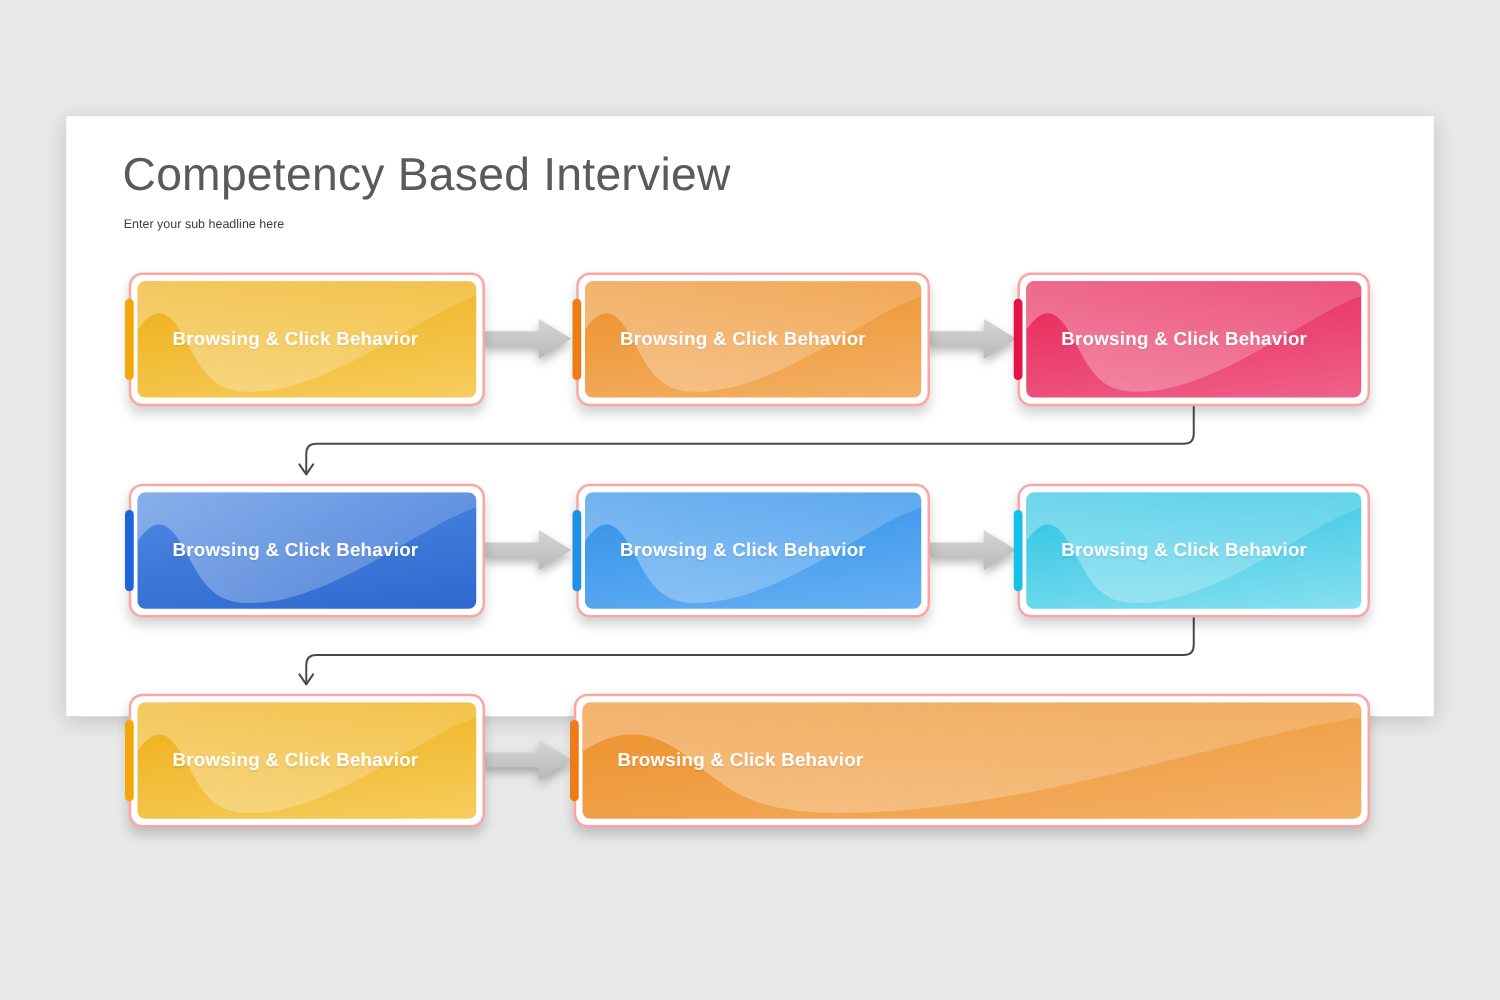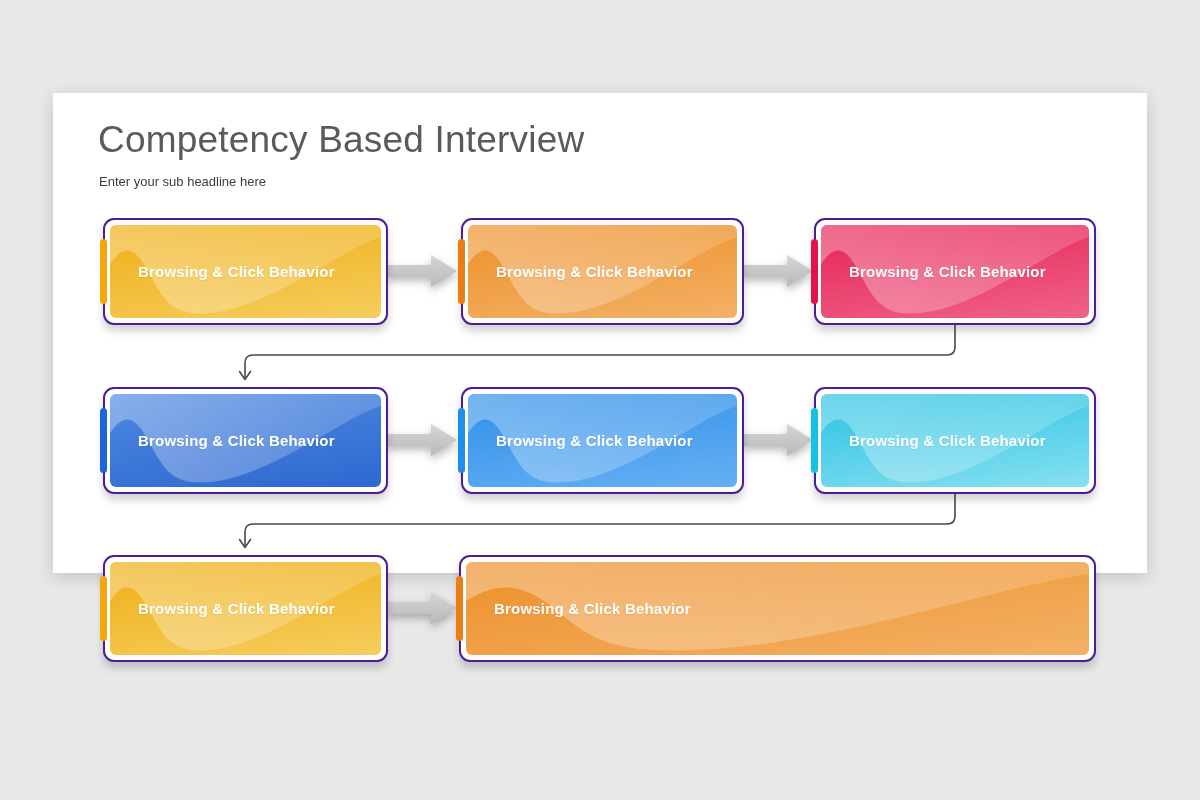--- a/index.html
+++ b/index.html
@@ -13,30 +13,30 @@
     position:absolute;left:53px;top:93px;width:1094px;height:480px;
     background:#ffffff;
     box-shadow:0 4px 16px rgba(0,0,0,0.16);
   }
   .title{
     position:absolute;left:45px;top:26px;
     font-size:37px;font-weight:400;color:#5a5a5a;letter-spacing:0.2px;
   }
   .subtitle{
     position:absolute;left:46px;top:81px;
-    font-size:13px;font-weight:400;color:#3d3d3d;
+    font-size:10px;font-weight:400;color:#3d3d3d;
   }
   .connectors{
     position:absolute;left:0;top:0;width:1094px;height:612px;
     pointer-events:none;z-index:1;
   }
   .box{
     position:absolute;height:107px;
     background:#ffffff;
-    border:2px solid #4c1d95;
+    border:2px solid #fca5a5;
     border-radius:11px;
     box-shadow:0 6px 9px rgba(0,0,0,0.18);
     box-sizing:border-box;
     z-index:2;
   }
   .r1{top:125px}.r2{top:294px}.r3{top:462px}
   .c1{left:50px;width:285px}
   .c2{left:408px;width:283px}
   .c3{left:761px;width:282px}
   .cwide{left:406px;width:637px}

